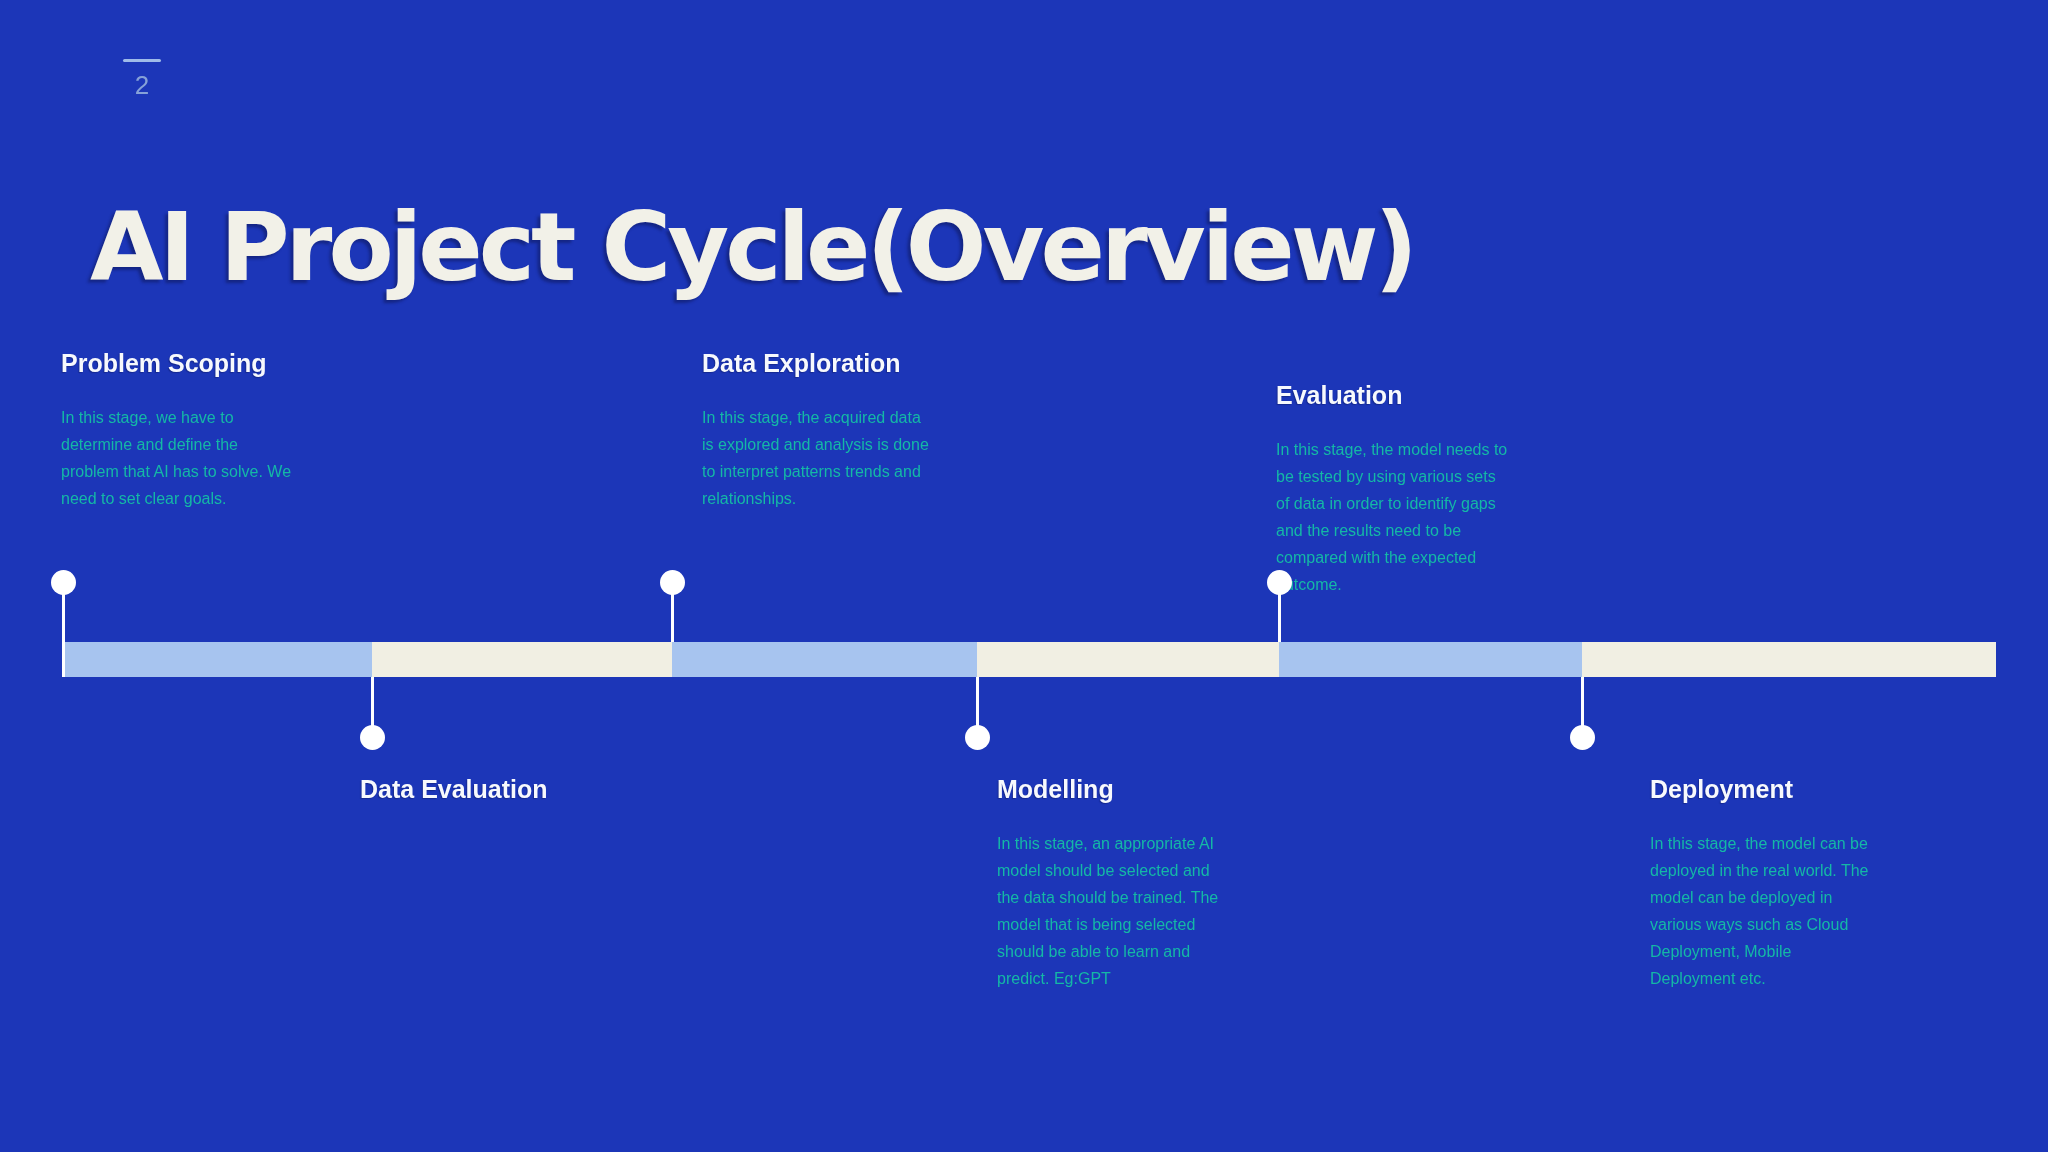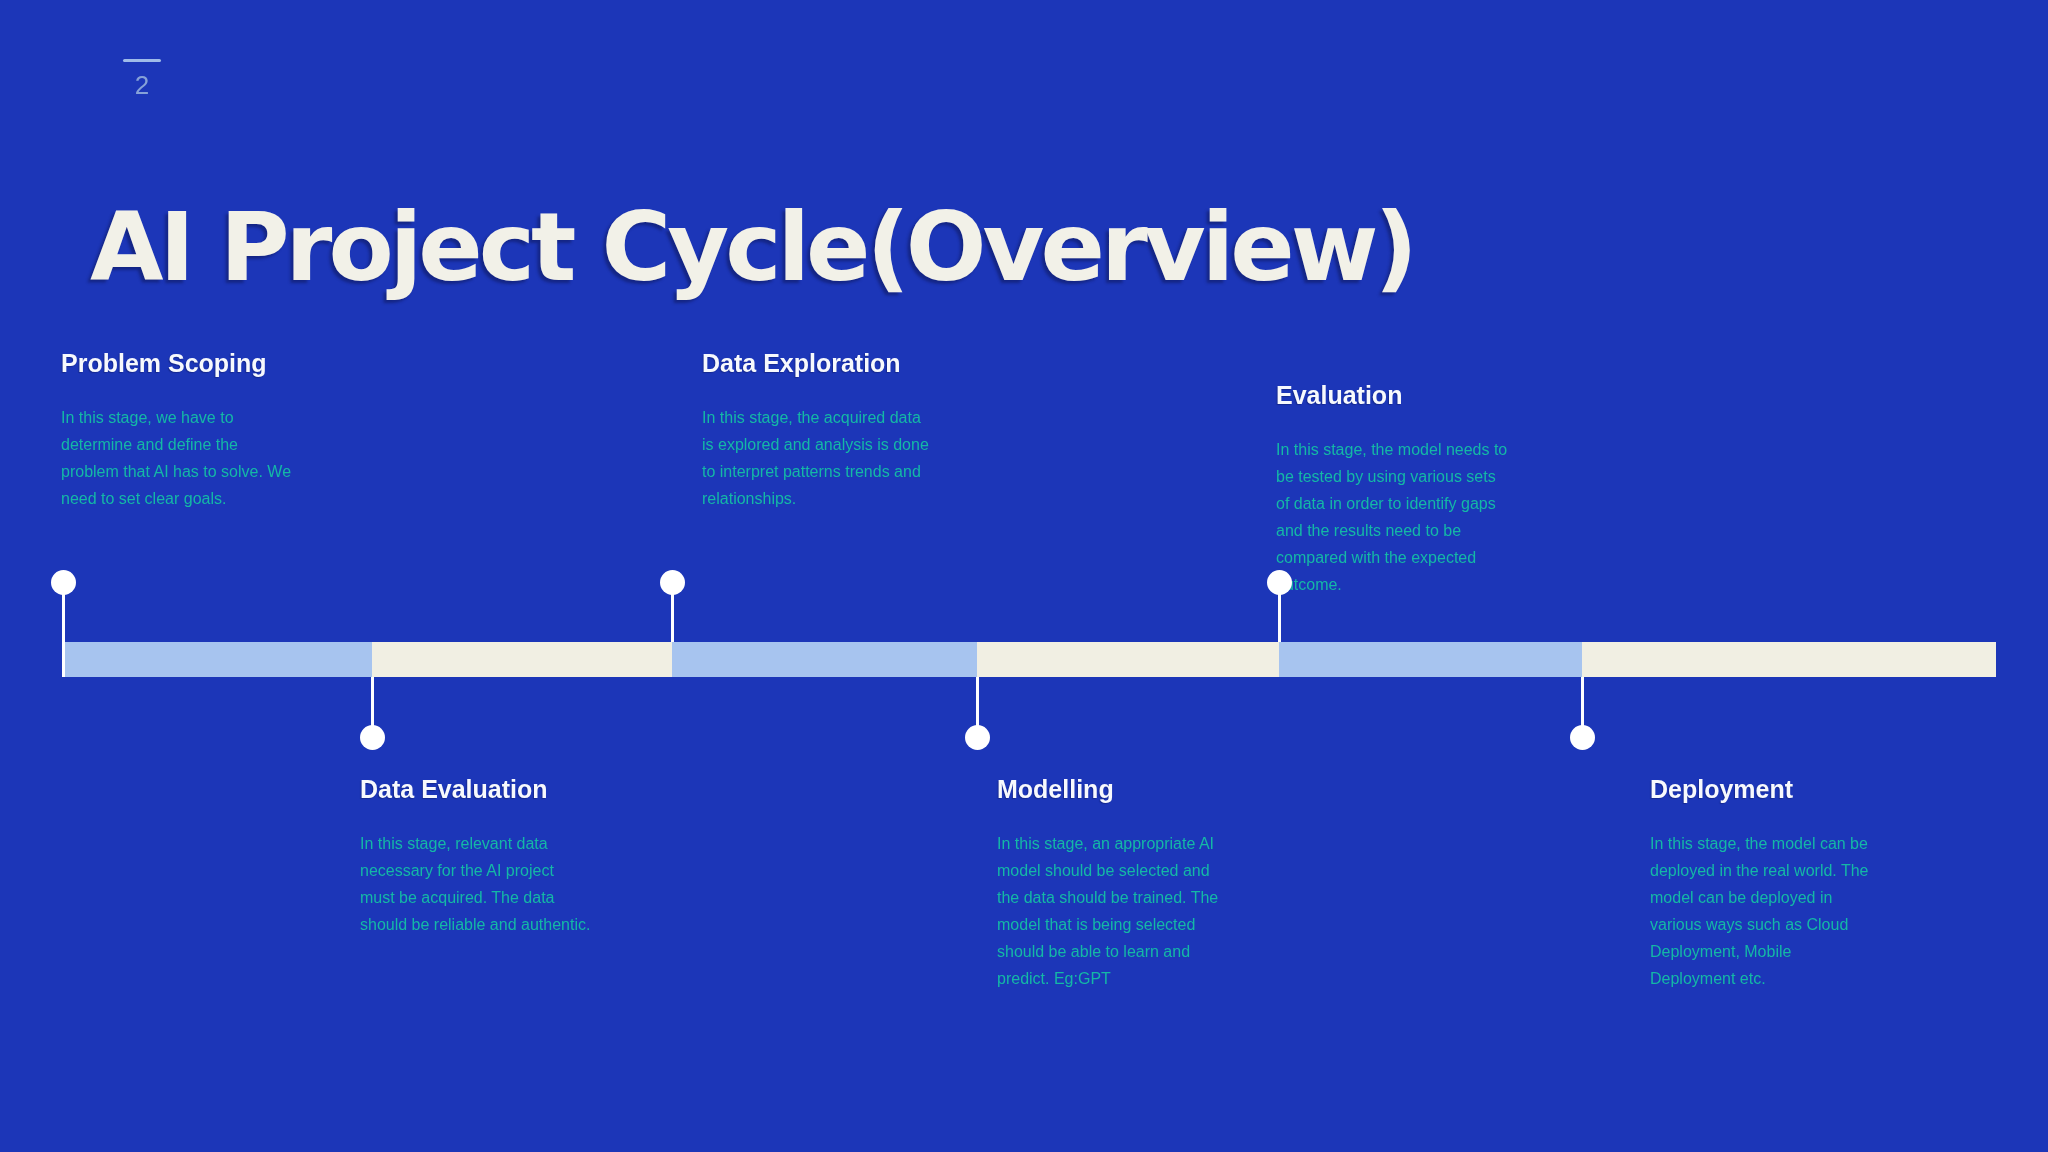--- a/index.html
+++ b/index.html
@@ -140,24 +140,20 @@
 
   <div class="stage s0">
     <h3>Problem Scoping</h3>
     <p>In this stage, we have to
 determine and define the
 problem that AI has to solve. We
 need to set clear goals.</p>
   </div>
   <div class="stage s1">
     <h3>Data Evaluation</h3>
-    <p>In this stage, relevant data
-necessary for the AI project
-must be acquired. The data
-should be reliable and authentic.</p>
   </div>
   <div class="stage s2">
     <h3>Data Exploration</h3>
     <p>In this stage, the acquired data
 is explored and analysis is done
 to interpret patterns trends and
 relationships.</p>
   </div>
   <div class="stage s3">
     <h3>Modelling</h3>

